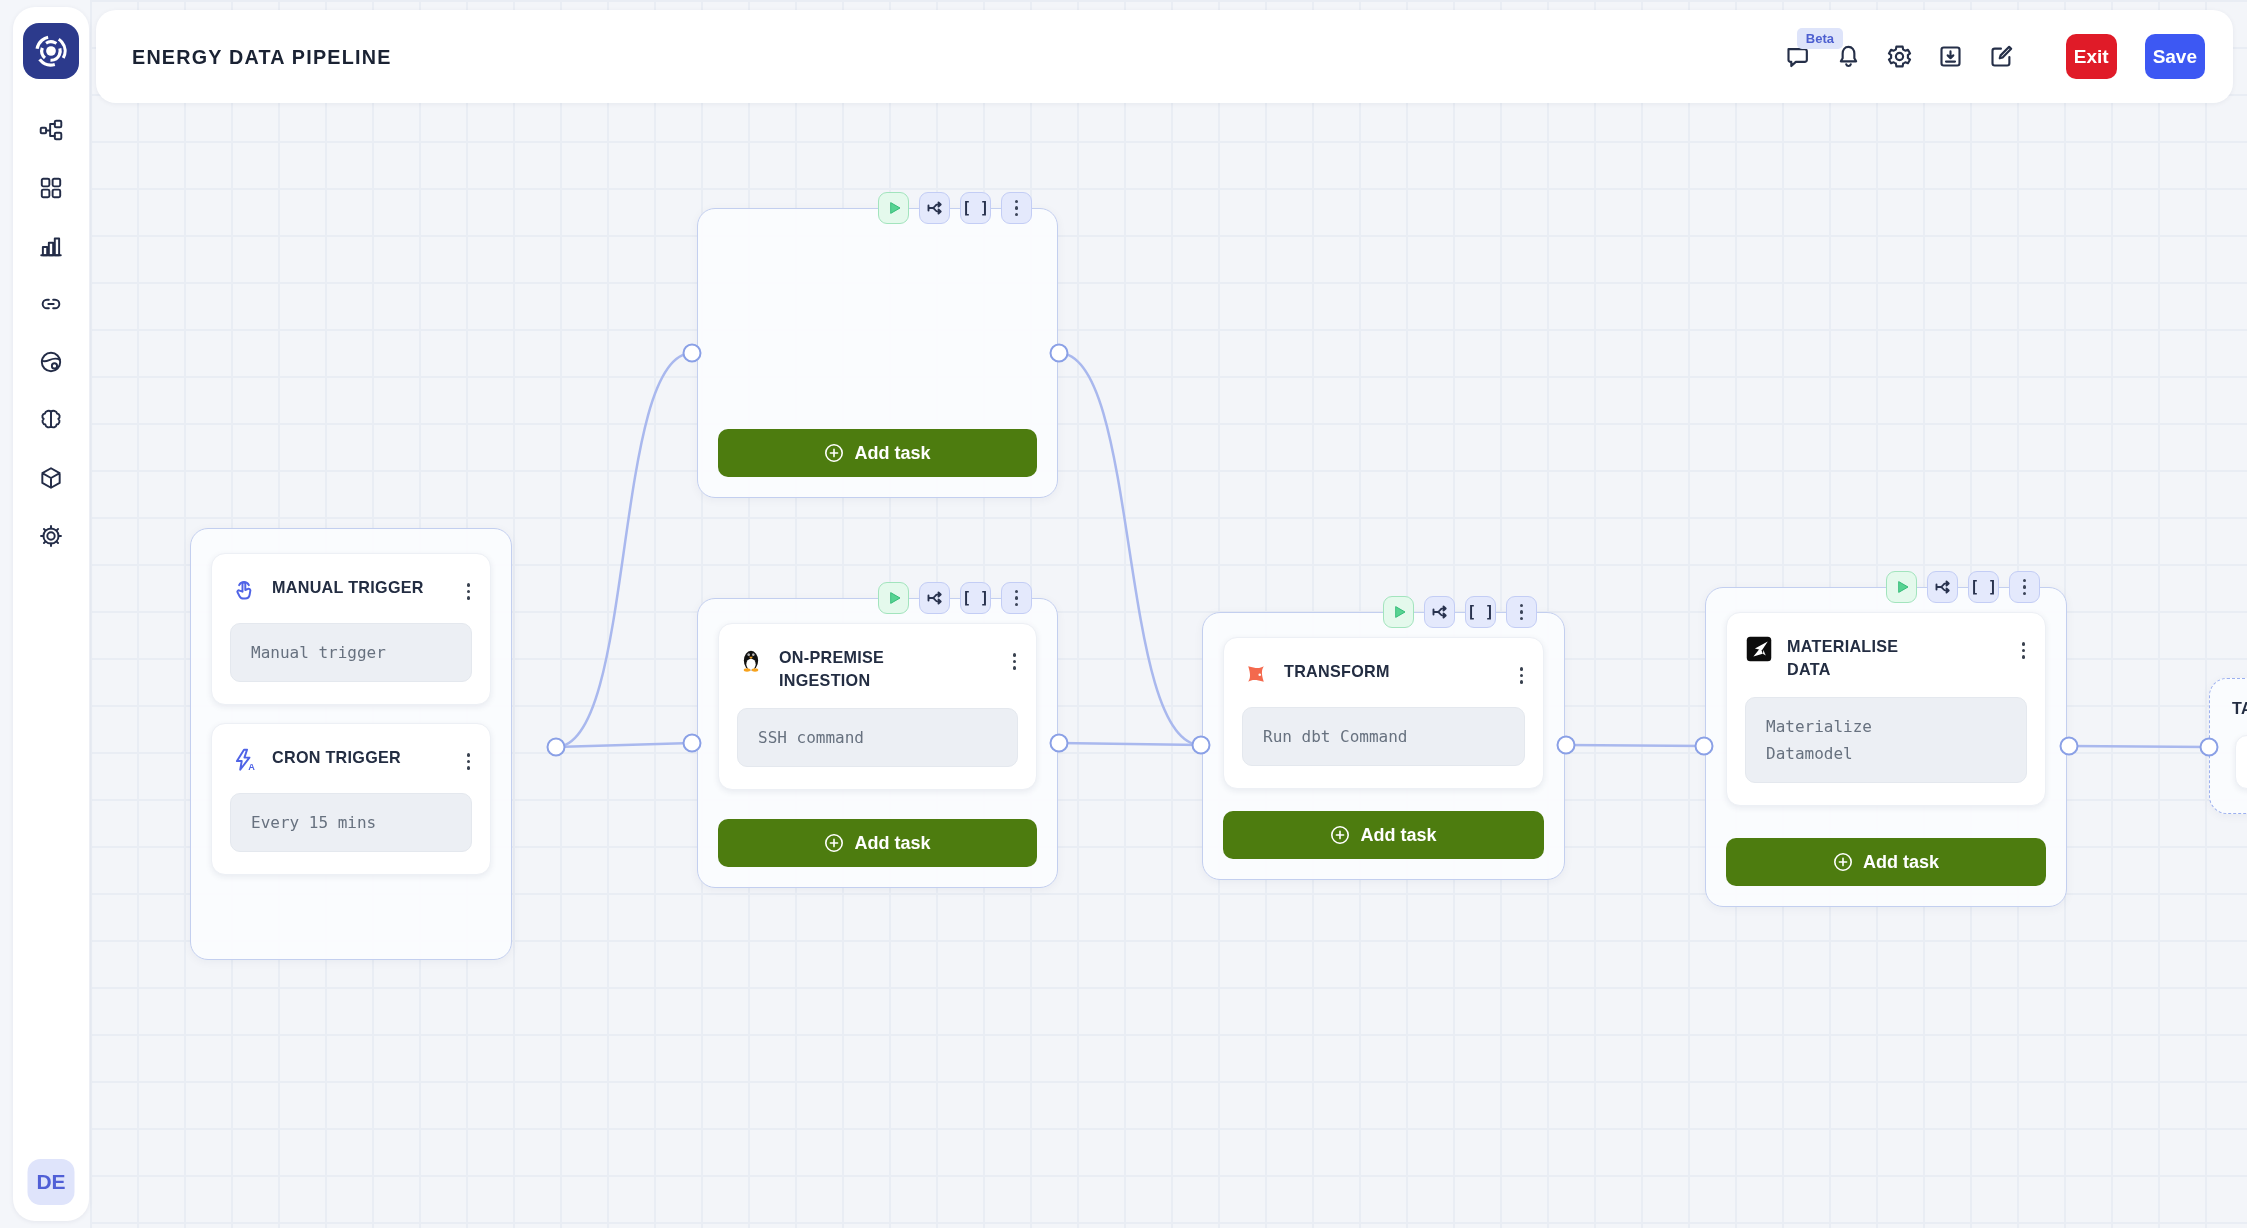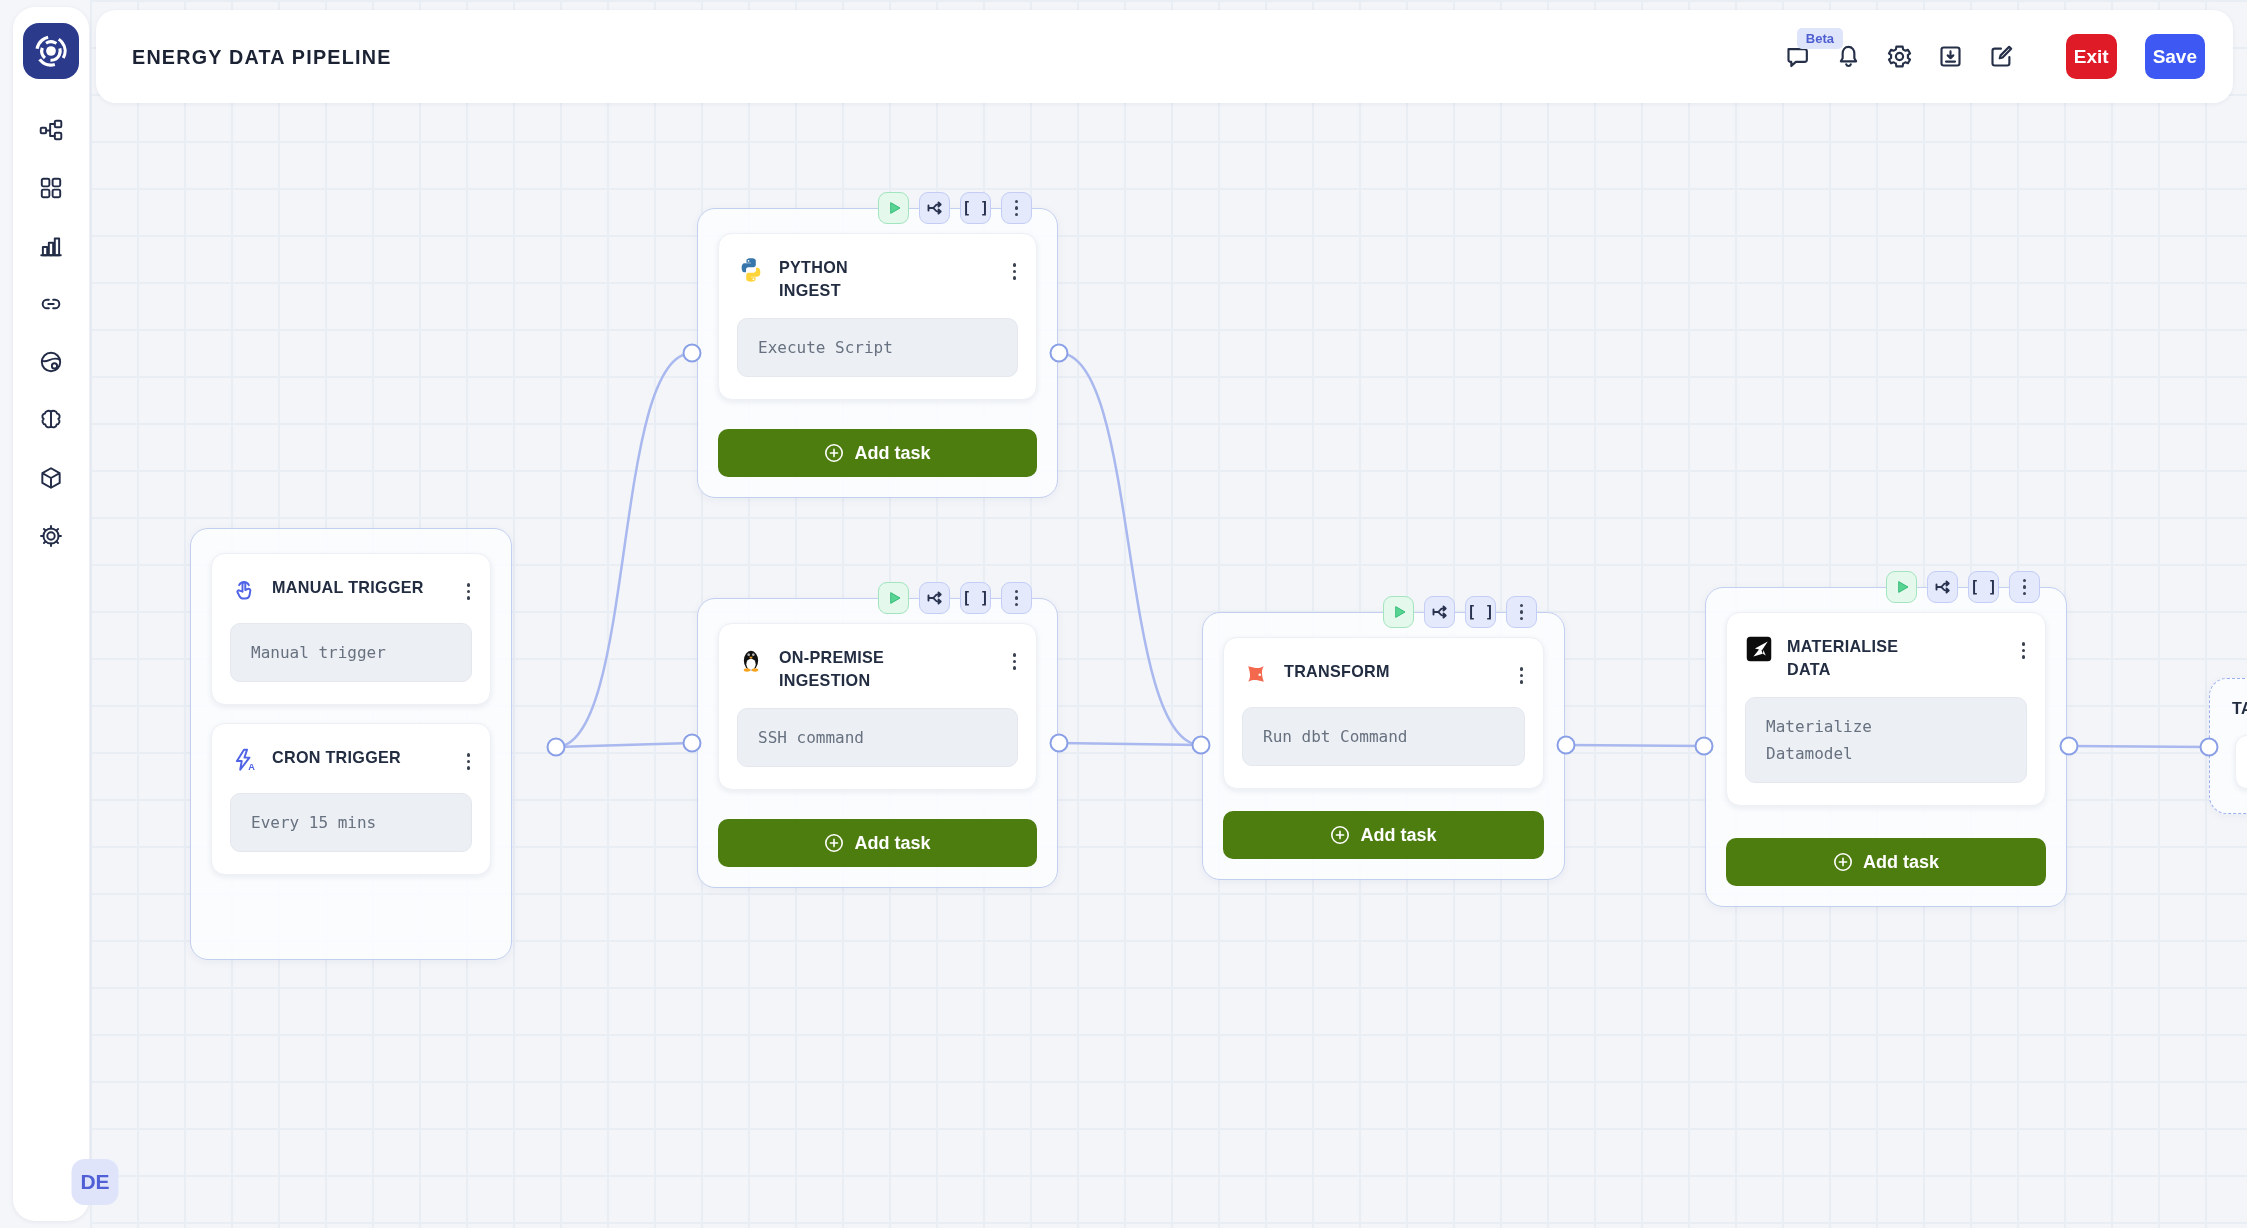--- a/index.html
+++ b/index.html
@@ -21,21 +21,21 @@
     box-shadow:0 1px 5px rgba(22,33,66,.07);
     display:flex; flex-direction:column; align-items:center; }
   .logo { width:56px; height:56px; margin-top:16px; border-radius:16px; background:#2c3a8c;
     display:flex; align-items:center; justify-content:center; }
   .nav-col { margin-top:36px; display:flex; flex-direction:column; align-items:center; gap:28px; }
   .nav-btn { width:30px; height:30px; border:none; background:transparent; cursor:pointer;
     display:flex; align-items:center; justify-content:center; }
   .nav-btn svg { stroke:#232c47; fill:none; stroke-width:1.8; stroke-linecap:round; stroke-linejoin:round; }
   .avatar { position:absolute; bottom:16px; left:50%; transform:translateX(-50%);
     width:47px; height:46px; border-radius:13px; background:#dfe4fb; color:#505fd6;
-    font-size:21px; font-weight:bold; display:flex; align-items:center; justify-content:center; cursor:pointer;margin-left:44px; }
+    font-size:21px; font-weight:bold; display:flex; align-items:center; justify-content:center; cursor:pointer; }
 
   
   .header { position:absolute; left:96px; top:10px; width:2137px; height:93px;
     background:#fff; border-radius:20px; z-index:9;
     box-shadow:0 1px 5px rgba(22,33,66,.06);
     display:flex; align-items:center; padding:0 28px 0 36px; }
   .page-title { font-size:21px; font-weight:600; letter-spacing:1.3px; color:#1a2233;
     display:inline-block; transform:scaleX(.94); transform-origin:0 50%; }
   .header-right { margin-left:auto; display:flex; align-items:center; gap:21px;justify-content:flex-end; }
   .h-icon { width:30px; height:30px; border:none; background:transparent; cursor:pointer; position:relative;
@@ -170,39 +170,20 @@
       </button>
     <button class="tb">
         <span class="kebab">
           <i></i>
           <i></i>
           <i></i>
         </span>
       </button>
   </div>
 
-  <div class="card">
-    <div class="card-head">
-      <span class="node-icon">
-        <svg width="28" height="28" viewBox="0 0 24 24">
-          <path fill="#3776ab" d="M11.9,2 C7.9,2 8.1,3.8 8.1,3.8 V5.7 h3.9 v.6 H6.6 C6.6,6.3 4,6 4,10 c0,4 2.3,3.9 2.3,3.9 H7.7 V11.9 c0,0 -.1,-2.3 2.3,-2.3 h3.9 c0,0 2.2,0 2.2,-2.1 V4 C16.1,4 16.4,2 11.9,2 Z"></path>
-          <circle cx="9.9" cy="4.1" r="0.75" fill="#fff"></circle>
-          <path fill="#ffd43b" d="M12.1,22 c4,0 3.8,-1.8 3.8,-1.8 v-1.9 h-3.9 v-.6 h5.4 c0,0 2.6,.3 2.6,-3.7 c0,-4 -2.3,-3.9 -2.3,-3.9 h-1.4 v2 c0,0 .1,2.3 -2.3,2.3 h-3.9 c0,0 -2.2,0 -2.2,2.1 V20 C7.9,20 7.6,22 12.1,22 Z"></path>
-          <circle cx="14.1" cy="19.9" r="0.75" fill="#fff"></circle>
-        </svg>
-      </span>
-      <div class="card-title t-narrow">PYTHON INGEST</div>
-      <button class="kebab-btn">
-          <i></i>
-          <i></i>
-          <i></i>
-        </button>
-    </div>
-    <div class="value-box"><span>Execute Script</span></div>
-  </div>
 
   <button class="add-btn blue">
     <svg width="20" height="20" viewBox="0 0 20 20">
         <circle cx="10" cy="10" r="8.2"></circle>
         <path d="M10,6.4 V13.6 M6.4,10 H13.6"></path>
       </svg>
     <span>Add task</span>
   </button>
 </div>
 

